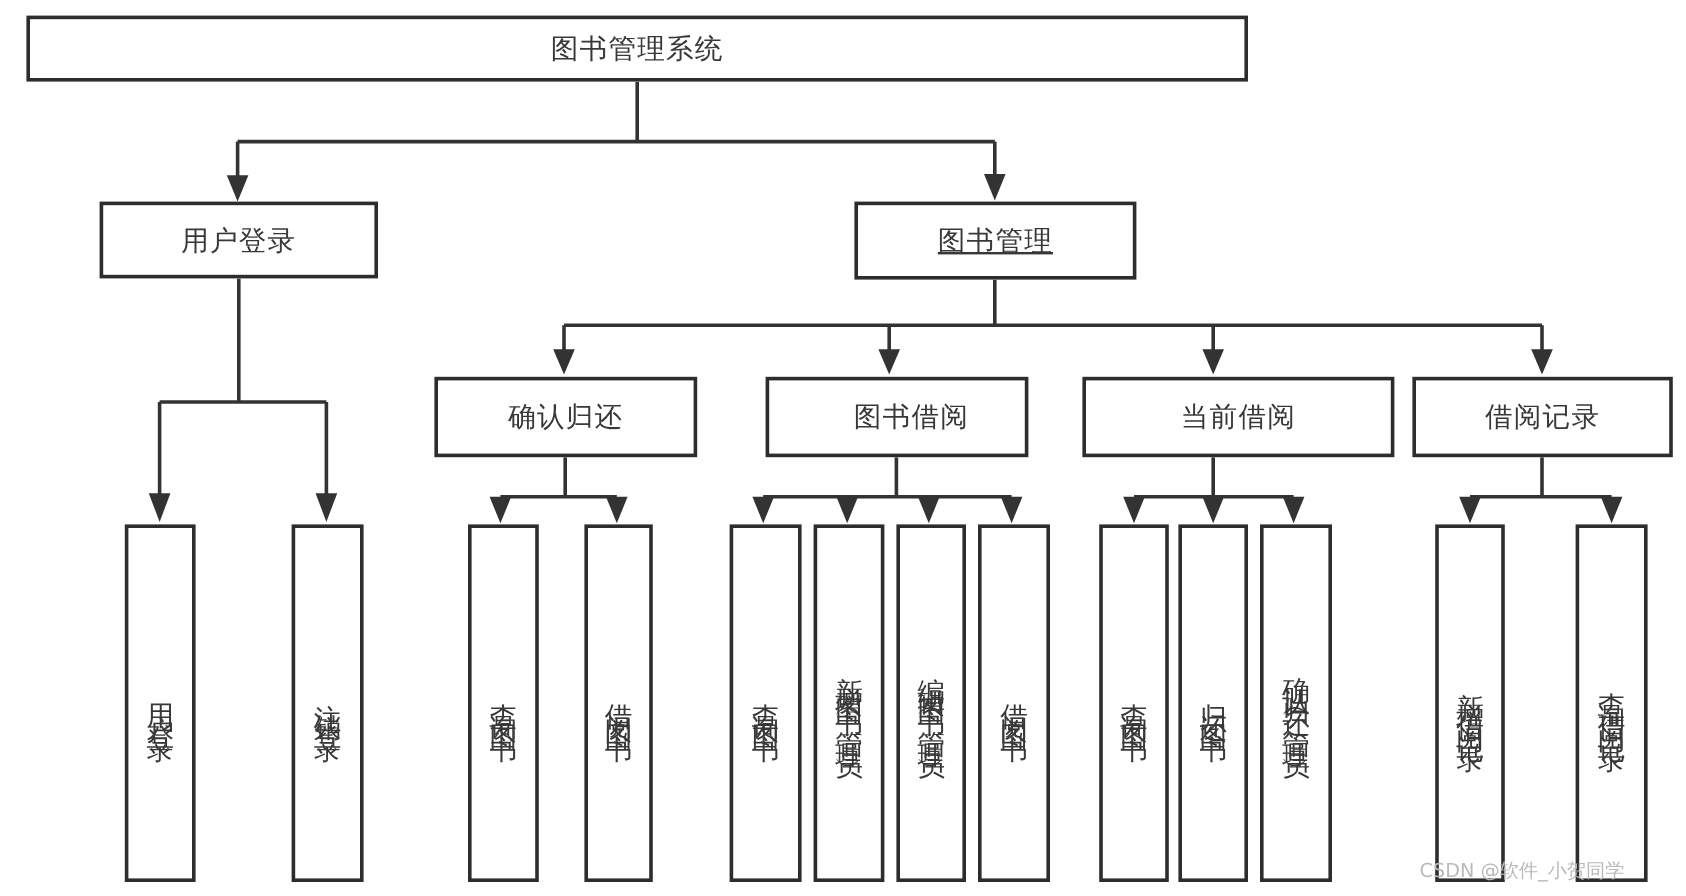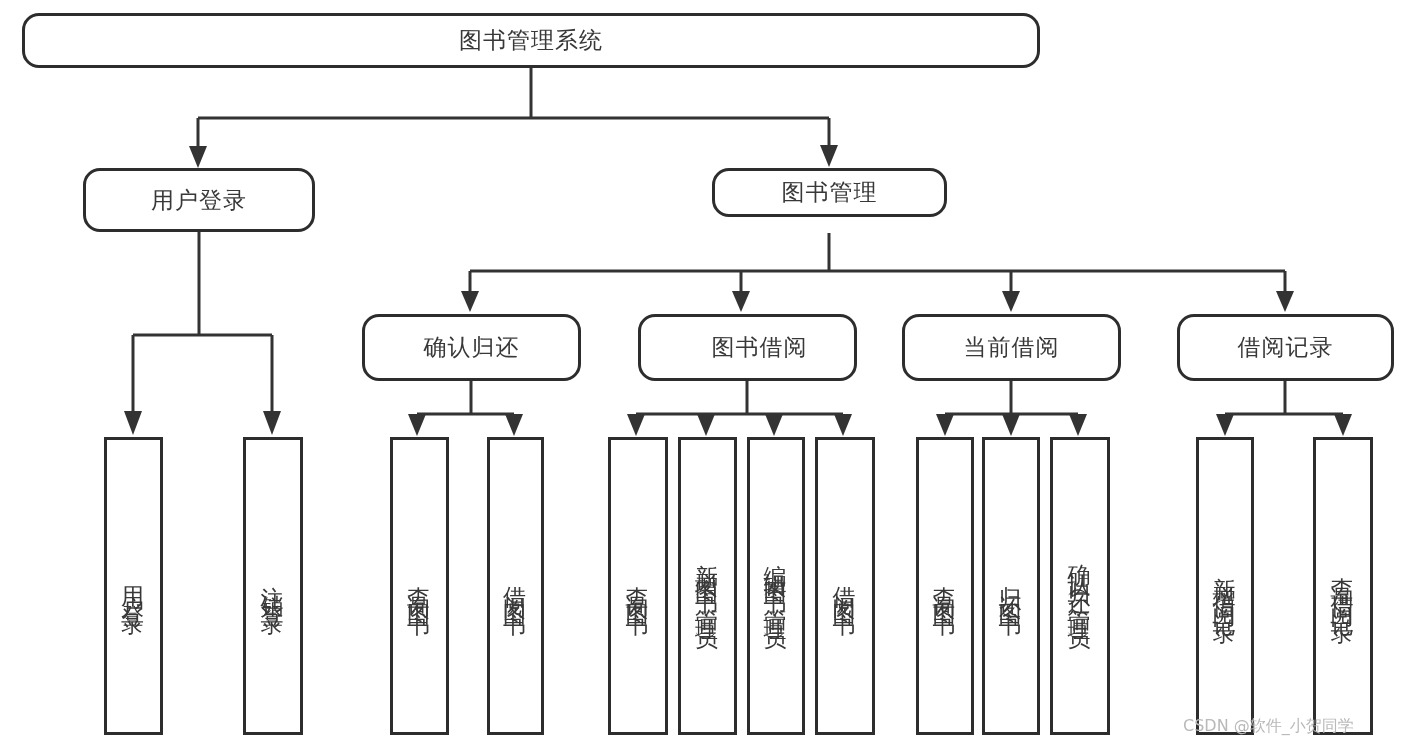--- a/index.html
+++ b/index.html
@@ -22,21 +22,20 @@
     background: #ffffff;
     color: #383838;
     display: flex;
     align-items: center;
     justify-content: center;
     z-index: 2;
   }
   .hbox {
     font-size: 23px;
     letter-spacing: 1px;
-    border-radius: 17px;
   }
   .vbox {
     writing-mode: vertical-rl;
     text-orientation: mixed;
     font-size: 23px;
     letter-spacing: 9px;
     top: 437px;
     height: 298px;
   }
   #connectors {
@@ -51,25 +50,25 @@
     top: 716px;
     font-size: 16px;
     color: #b9b9b9;
     z-index: 10;
     white-space: nowrap;
   }
   
   #n-root          { left: 22px;   top: 13px;  width: 1018px; height: 55px; }
   
   #n-user-login    { left: 83px;   top: 168px; width: 232px;  height: 64px; }
-  #n-book-mgmt     { left: 712px;  top: 168px; width: 235px;  height: 49px; }
+  #n-book-mgmt     { left: 712px;  top: 168px; width: 235px;  height: 65px; text-decoration: underline; }
   
   #n-new-book-rec  { left: 362px;  top: 314px; width: 219px;  height: 67px; }
   #n-book-borrow   { left: 638px;  top: 314px; width: 219px;  height: 67px; padding-left: 24px; }
-  #n-cur-borrow    { left: 902px;  top: 314px; width: 219px;  height: 67px; }
+  #n-cur-borrow    { left: 902px;  top: 314px; width: 260px;  height: 67px; }
   #n-borrow-rec    { left: 1177px; top: 314px; width: 217px;  height: 67px; }
   
   #n-login-leaf    { left: 104px;  width: 59px; }
   #n-logout-leaf   { left: 243px;  width: 60px; }
   #n-nbr-query     { left: 390px;  width: 59px; }
   #n-nbr-borrow    { left: 487px;  width: 57px; }
   #n-bb-query      { left: 608px;  width: 60px; }
   #n-bb-add        { left: 678px;  width: 59px; }
   #n-bb-edit       { left: 747px;  width: 58px; }
   #n-bb-borrow     { left: 815px;  width: 60px; }

